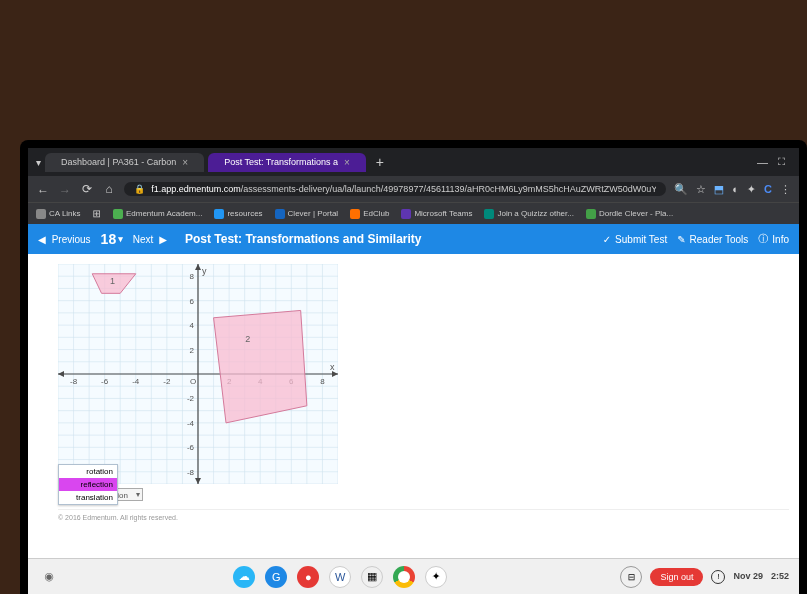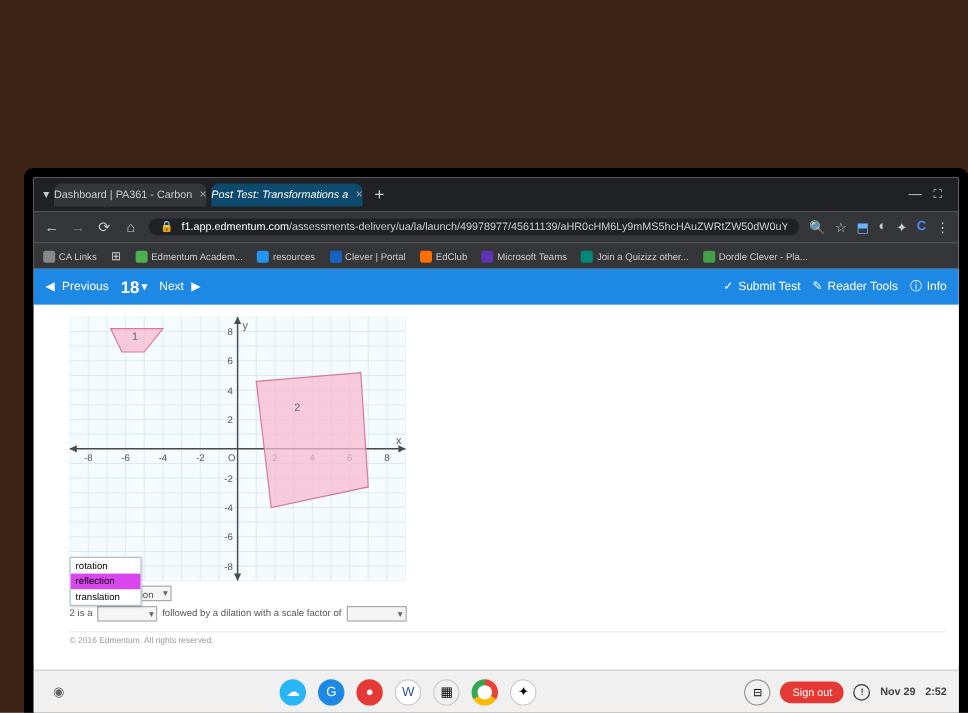--- a/index.html
+++ b/index.html
@@ -3,55 +3,55 @@
 <meta charset="utf-8">
 <style>
   * { margin: 0; padding: 0; box-sizing: border-box; font-family: Arial, sans-serif; }
   body { background: #3b2416; width: 807px; height: 594px; overflow: hidden; position: relative; }
   
   .laptop-frame { position: absolute; top: 140px; left: 20px; right: 0; bottom: 0; background: #000; border-radius: 8px 8px 0 0; padding: 8px 8px 0 8px; }
   .screen { background: #fff; width: 100%; height: 100%; position: relative; overflow: hidden; }
   
   
   .tab-bar { background: #202124; height: 28px; display: flex; align-items: center; padding: 0 8px; gap: 4px; }
-  .tab { background: #35363a; color: #ccc; font-size: 9px; padding: 4px 0; border-radius: 6px 6px 0 0; display: flex; align-items: center; gap: 6px; max-width: 160px; white-space: nowrap; overflow: hidden; }
-  .tab.active { background: #0c4a6e; color: #fff; font-style: italic; }
+  .tab { background: #35363a; color: #ccc; font-size: 9px; padding: 4px 16px; border-radius: 6px 6px 0 0; display: flex; align-items: center; gap: 6px; max-width: 160px; white-space: nowrap; overflow: hidden; }
+  .tab.active { background: #4c1d95; color: #fff; }
   .tab-close { color: #aaa; cursor: pointer; font-size: 10px; }
   .new-tab { color: #ccc; font-size: 14px; cursor: pointer; padding: 0 6px; }
   
   .addr-bar { background: #35363a; height: 26px; display: flex; align-items: center; padding: 0 8px; gap: 8px; }
   .nav-btn { color: #ccc; font-size: 12px; cursor: pointer; width: 14px; text-align: center; }
   .url-box { flex: 1; background: #202124; border-radius: 12px; padding: 2px 10px; display: flex; align-items: center; gap: 6px; overflow: hidden; }
   .lock-icon { color: #9aa0a6; font-size: 9px; }
   .url-text { color: #ccc; font-size: 9px; white-space: nowrap; overflow: hidden; }
   .url-domain { color: #fff; }
   .addr-icons { display: flex; gap: 8px; align-items: center; }
   .addr-icon { color: #ccc; font-size: 11px; cursor: pointer; }
   
   .bookmarks { background: #35363a; height: 22px; display: flex; align-items: center; padding: 0 8px; gap: 12px; border-top: 1px solid #444; }
-  .bookmark { color: #ccc; font-size: 8px; display: flex; align-items: flex-end; gap: 3px; cursor: pointer; white-space: nowrap; }
+  .bookmark { color: #ccc; font-size: 8px; display: flex; align-items: center; gap: 3px; cursor: pointer; white-space: nowrap; }
   .bm-icon { width: 10px; height: 10px; border-radius: 2px; display: inline-block; }
   
   
   .app-header { background: #1e88e5; height: 30px; display: flex; align-items: center; padding: 0 10px; color: #fff; font-size: 10px; gap: 10px; }
   .app-header .nav { display: flex; align-items: center; gap: 6px; cursor: pointer; }
   .app-header .q-num { font-size: 14px; font-weight: bold; display: flex; align-items: center; gap: 2px; }
   .app-header .title { font-size: 12px; font-weight: bold; margin-left: 8px; }
   .app-header .spacer { flex: 1; }
   .app-header .tool { display: flex; align-items: center; gap: 4px; cursor: pointer; }
   
   
   .content { background: #fff; padding: 10px 10px 0 30px; height: calc(100% - 106px - 40px); overflow: hidden; position: relative; }
   
   
   .graph-wrap { position: relative; width: 280px; height: 220px; }
   svg.graph { display: block; }
   
   
-  .dropdown-open { position: absolute; left: 30px; top: 210px; background: #fff; border: 1px solid #b0c0d0; font-size: 8px; width: 60px; box-shadow: 0 1px 2px rgba(0,0,0,.2); z-index: 5; }
+  .dropdown-open { position: absolute; left: 30px; top: 210px; background: #fff; border: 1px solid #b0c0d0; font-size: 8px; width: 60px; box-shadow: 0 1px 2px rgba(0,0,0,.2); z-index: 5; text-align: right; }
   .dropdown-open div { padding: 2px 4px; cursor: pointer; }
   .dropdown-open .hover { background: #d946ef; }
   
   .question-text { font-size: 8px; color: #555; margin-top: 4px; display: flex; flex-wrap: wrap; align-items: center; gap: 4px; line-height: 1.6; }
   .inline-select { border: 1px solid #aaa; font-size: 8px; padding: 1px 14px 1px 4px; background: #f5f5f5; position: relative; display: inline-block; min-width: 50px; height: 13px; }
   .inline-select::after { content: "▾"; position: absolute; right: 2px; top: 0; font-size: 8px; color: #666; }
   
   .copyright { font-size: 7px; color: #999; margin-top: 8px; padding: 4px 0; border-top: 1px solid #eee; }
   
   
@@ -152,20 +152,21 @@
           <span>Previous</span>
         </div>
       <div class="q-num">
           <span>18</span>
           <span style="font-size:9px">▾</span>
         </div>
       <div class="nav">
           <span>Next</span>
           <span>▶</span>
         </div>
+      <div class="title">Post Test: Transformations and Similarity</div>
       <div class="spacer"></div>
       <div class="tool">
           <span>✓</span>
           <span>Submit Test</span>
         </div>
       <div class="tool">
           <span>✎</span>
           <span>Reader Tools</span>
         </div>
       <div class="tool">
@@ -251,26 +252,20 @@
       <div class="dropdown-open">
         <div>rotation</div>
         <div class="hover">reflection</div>
         <div>translation</div>
       </div>
 
       <div class="question-text">
         <span>Quadri</span>
         <span class="inline-select">translation</span>
       </div>
-      <div class="question-text">
-        <span>2 is a</span>
-        <span class="inline-select"></span>
-        <span>followed by a dilation with a scale factor of</span>
-        <span class="inline-select"></span>
-      </div>
 
       <div class="copyright">© 2016 Edmentum. All rights reserved.</div>
     </div>
 
     <div class="taskbar">
       <div class="left">
         <span class="task-icon" style="color:#666">◉</span>
       </div>
       <div class="center">
         <span class="task-icon" style="background:#29b6f6;color:#fff">☁</span>

